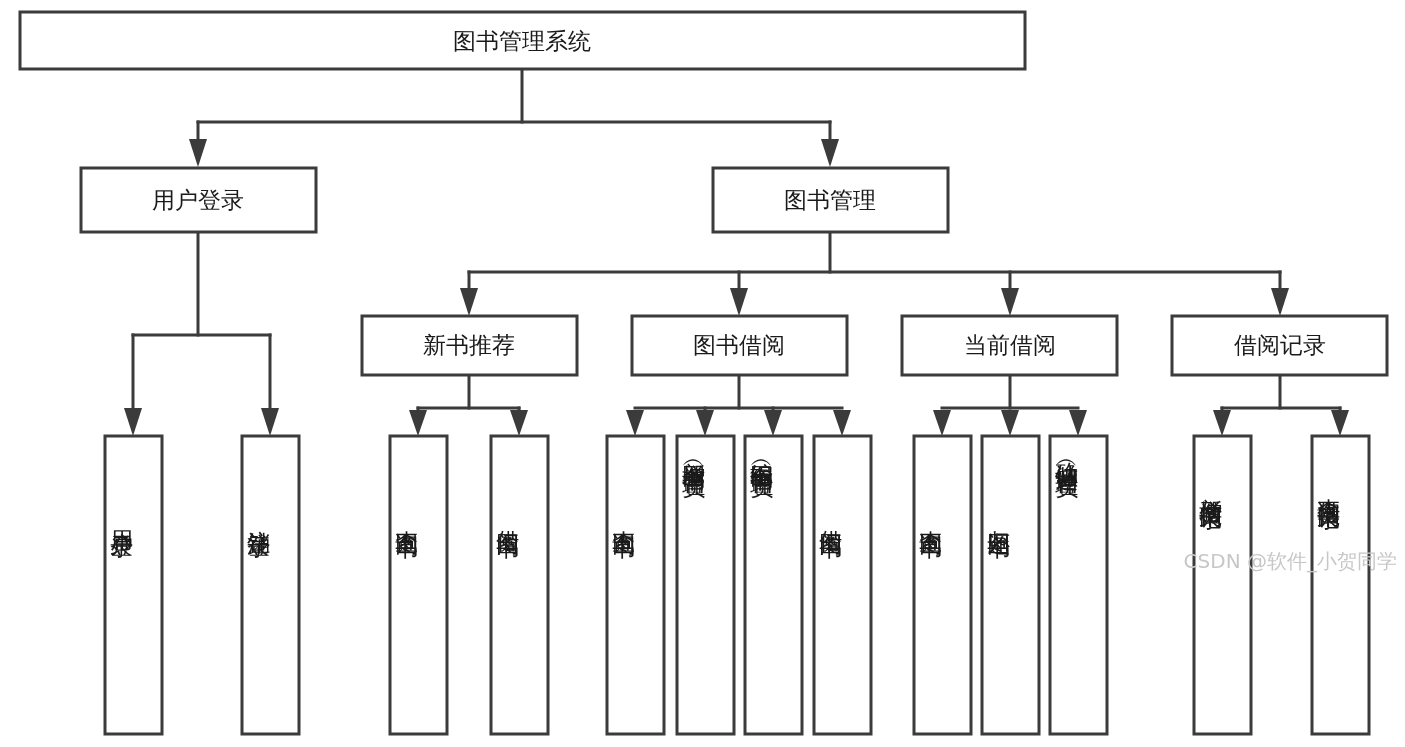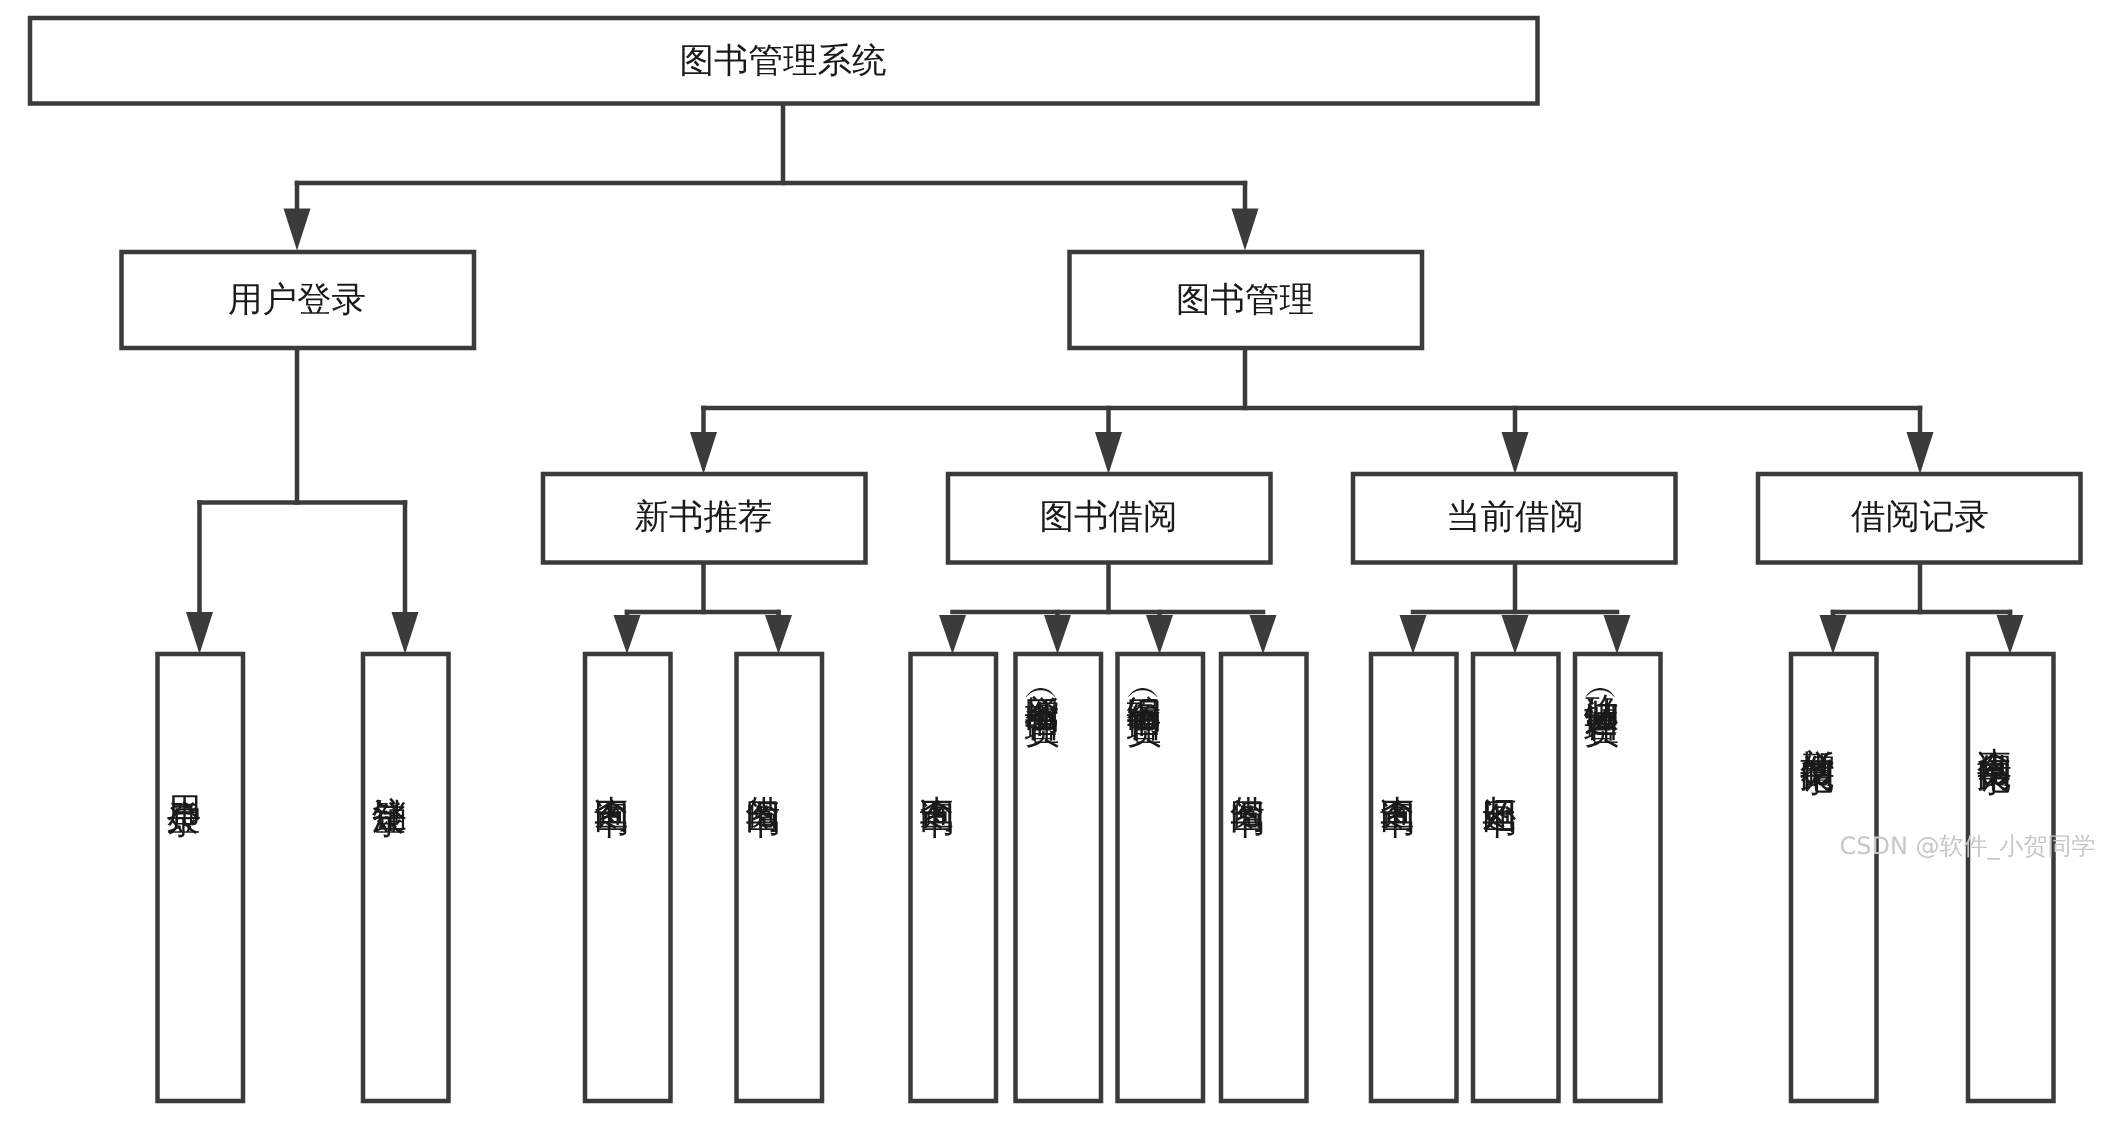--- a/index.html
+++ b/index.html
@@ -59,21 +59,21 @@
     letter-spacing: 2px;
     white-space: nowrap;
     text-align: left;
     pointer-events: none;
   }
   .watermark {
     position: absolute;
     right: 8px;
     bottom: 4px;
     font-family: "DejaVu Sans", "Liberation Sans", sans-serif;
-    font-size: 16px;
+    font-size: 20px;
     color: #c7c7c7;
     white-space: nowrap;
   }
 </style>
 </head>
 <body>
 
 <div id="diagram-root">
 
   <svg id="tree-svg" viewBox="0 0 1405 747">

